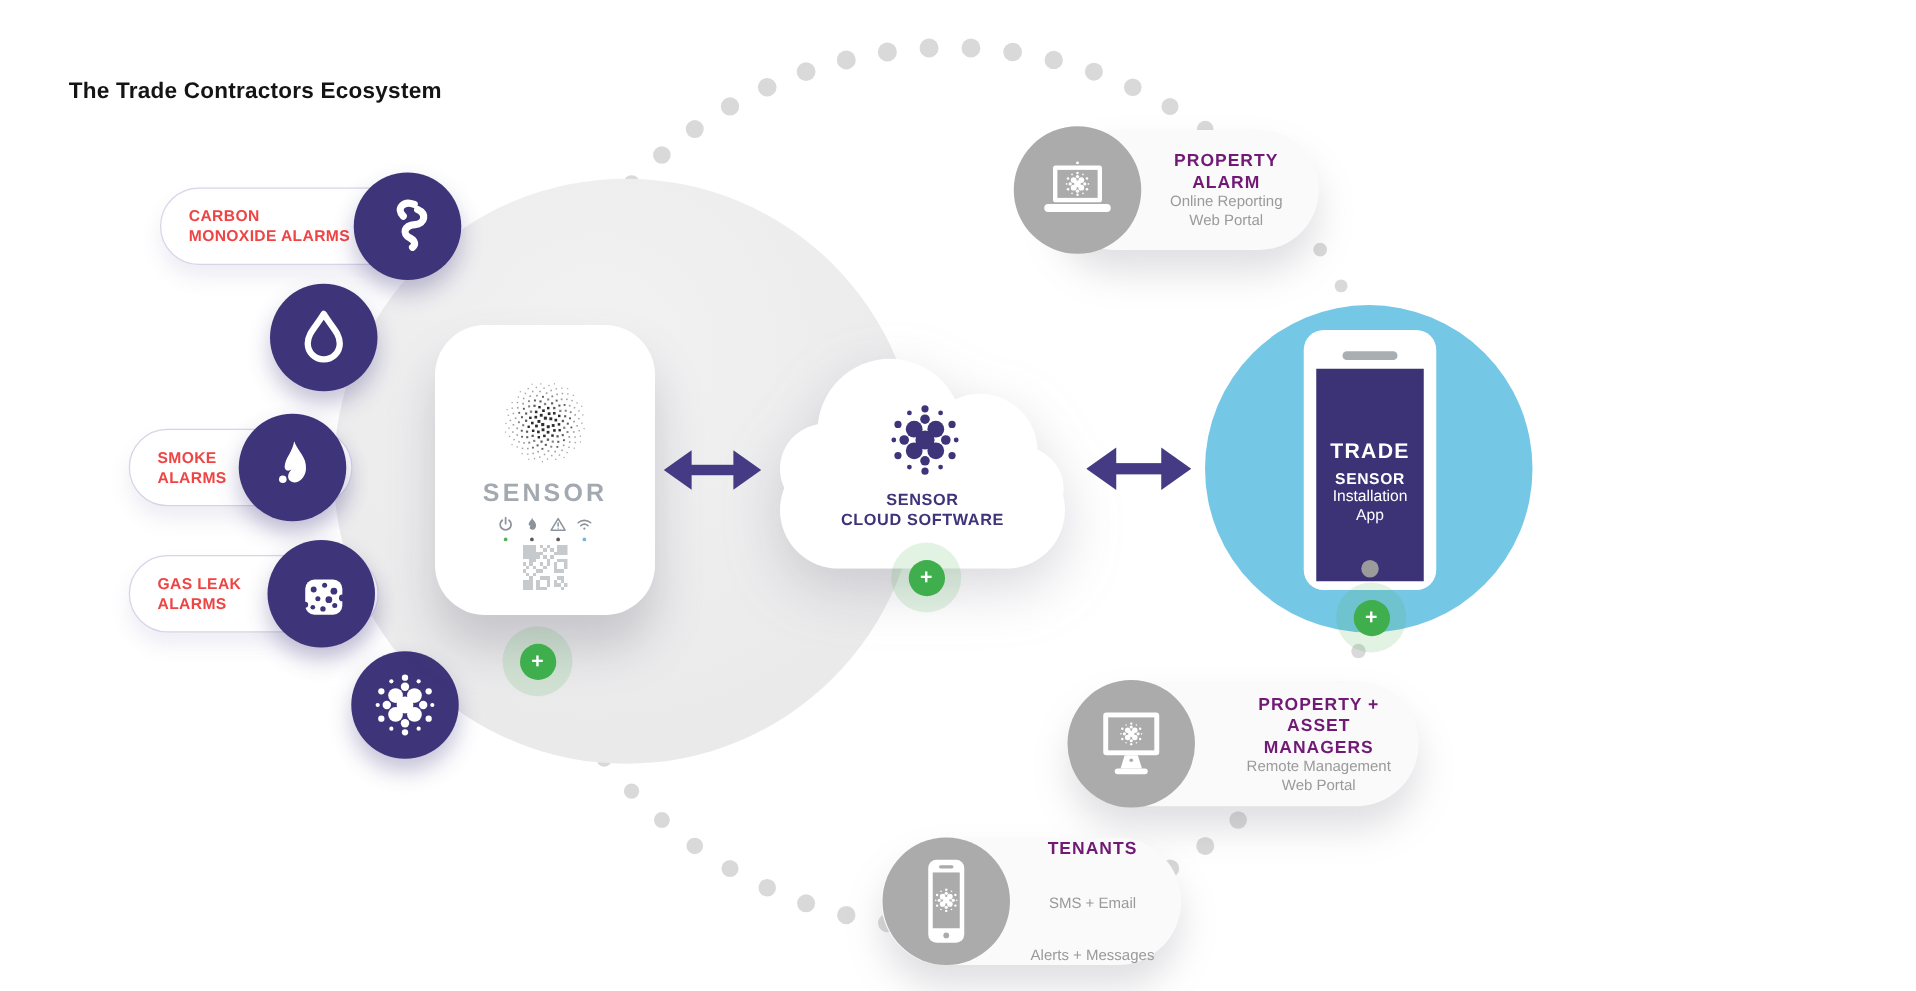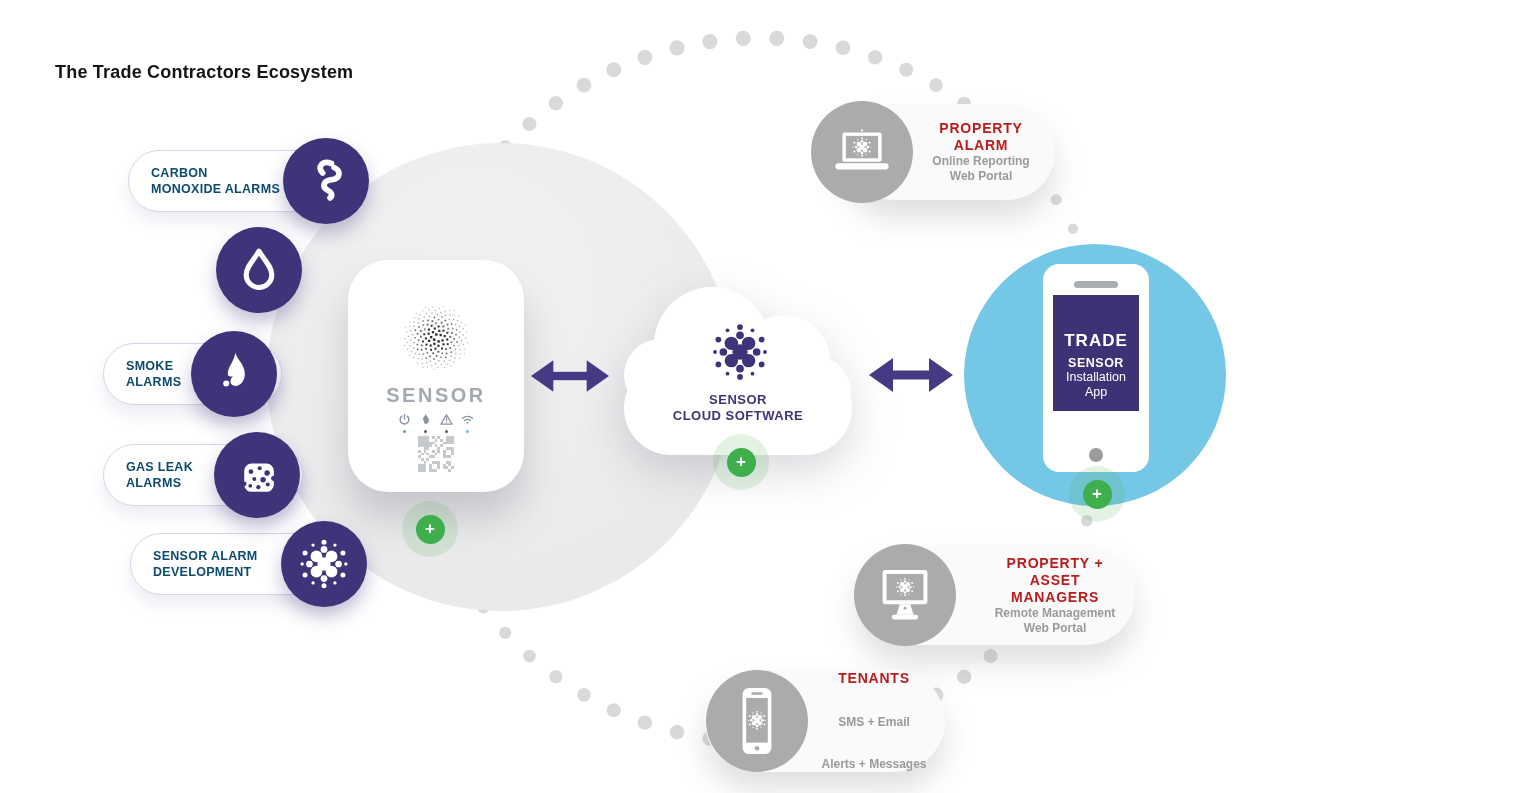--- a/index.html
+++ b/index.html
@@ -15,21 +15,21 @@
   .ring-svg { position:absolute; left:0; top:0; width:1533px; height:793px; z-index:1; }
 
   
   .big-circle { position:absolute; left:267px; top:143px; width:468px; height:468px; border-radius:50%;
     background:radial-gradient(circle at 45% 30%, #f2f2f3 0%, #eaeaeb 75%); z-index:2; }
 
   
   .pill-cap { position:absolute; height:62px; background:#fff; border:1px solid #d8d4e8; border-radius:31px;
     box-shadow:0 10px 16px rgba(90,80,150,.10); display:flex; flex-direction:column; justify-content:center;
     padding-left:22px; z-index:10; }
-  .pill-line { font-size:12.5px; font-weight:700; color:#0c4a6e; letter-spacing:.3px; line-height:16px; }
+  .pill-line { font-size:12.5px; font-weight:700; color:#ef4444; letter-spacing:.3px; line-height:16px; }
   .pill-circ { position:absolute; width:86px; height:86px; border-radius:50%; background:#3e3479;
     box-shadow:0 10px 18px rgba(62,52,121,.30); display:flex; align-items:center; justify-content:center; z-index:11; }
   .pill-circ svg { display:block; }
   .cap1 { left:128px; top:150px; width:204px; }  .circ1 { left:283px; top:138px; }
   .cap2 { left:103px; top:239px; width:202px; }  .circ2 { left:216px; top:227px; }
   .cap3 { left:103px; top:343px; width:179px; }  .circ3 { left:191px; top:331px; }
   .cap4 { left:103px; top:444px; width:200px; }  .circ4 { left:214px; top:432px; }
   .cap5 { left:130px; top:533px; width:222px; }  .circ5 { left:281px; top:521px; }
 
   
@@ -62,35 +62,35 @@
   .cloud-svg { position:absolute; left:0; top:0; filter:drop-shadow(0 16px 22px rgba(120,120,135,.28)); }
   .cloud-burst { position:absolute; left:96px; top:37px; width:64px; height:64px; color:#3e3479; }
   .cloud-text { position:absolute; top:109px; width:100%; text-align:center; color:#3e3479; font-weight:700;
     font-size:13px; line-height:15.5px; letter-spacing:.5px; }
 
   
   .blue-circle { position:absolute; left:964px; top:244px; width:262px; height:262px; border-radius:50%;
     background:#75c7e6; z-index:6; }
   .phone { position:absolute; left:1043px; top:264px; width:106px; height:208px; background:#fff; border-radius:16px; z-index:7; }
   .phone-speaker { position:absolute; left:31px; top:17px; width:44px; height:7px; border-radius:4px; background:#a9aeb2; }
-  .phone-screen { position:absolute; left:10px; top:31px; width:86px; height:116px; background:#3c3377;
-    display:flex; flex-direction:column; align-items:center; padding-top:36px; color:#fff; }
+  .phone-screen { position:absolute; left:10px; top:31px; width:86px; height:170px; background:#3c3377;
+    display:flex; flex-direction:column; align-items:center; padding-top:56px; color:#fff; }
   .ps-l1 { font-size:17px; font-weight:700; letter-spacing:1px; line-height:20px; }
   .ps-l2 { font-size:12.5px; font-weight:700; letter-spacing:.5px; margin-top:5px; line-height:14px; }
   .ps-l3, .ps-l4 { font-size:12.5px; line-height:15px; }
   .phone-home { position:absolute; left:46px; top:184px; width:14px; height:14px; border-radius:50%; background:#9b9b9b; }
 
   
   .capsule { position:absolute; background:#fafafb; border-radius:51px; box-shadow:0 18px 28px rgba(130,130,145,.25); z-index:3; }
   .capsule-circ { position:absolute; width:102px; height:102px; border-radius:50%; background:#ababab;
     display:flex; align-items:center; justify-content:center; z-index:4; }
   .capsule-text { position:absolute; top:0; bottom:0; display:flex; flex-direction:column; justify-content:center;
     text-align:center; }
-  .cap-title { font-size:14px; font-weight:700; color:#b91c1c; letter-spacing:.8px; line-height:17px; }
-  .cap-sub { font-size:12px; font-weight:700; color:#9a9a9a; line-height:15px; }
+  .cap-title { font-size:14px; font-weight:700; color:#701a75; letter-spacing:.8px; line-height:17px; }
+  .cap-sub { font-size:12px; font-weight:400; color:#9a9a9a; line-height:15px; }
   .cap-sub:first-of-type { margin-top:3px; }
   .owners-pill { left:845px; top:104px; width:210px; height:96px; border-radius:48px; }
   .owners-circ { left:811px; top:101px; }
   .owners-text { left:80px; right:18px; }
   .managers-pill { left:855px; top:545px; width:280px; height:100px; border-radius:50px; }
   .managers-circ { left:854px; top:544px; }
   .managers-text { left:108px; right:16px;margin-left:28px; }
   .tenants-pill { left:705px; top:670px; width:240px; height:102px; border-radius:51px; }
   .tenants-circ { left:706px; top:670px; }
   .tenants-text { left:110px; right:12px;justify-content:space-between; }
@@ -248,24 +248,20 @@
           <circle cx="52" cy="50" r="4"></circle>
           <circle cx="33" cy="59" r="2.8"></circle>
         <circle cx="45" cy="61" r="3.2"></circle>
           <circle cx="59" cy="57" r="3"></circle>
         <circle cx="68" cy="48" r="4"></circle>
           <circle cx="24" cy="56" r="3.5"></circle>
       </g>
     </svg>
   </div>
 
-  <div class="pill-cap cap5">
-    <div class="pill-line">SENSOR ALARM</div>
-    <div class="pill-line">DEVELOPMENT</div>
-  </div>
   <div class="pill-circ circ5">
     <svg width="56" height="56" viewBox="0 0 100 100" style="color:#fff">
         <use href="#burst"></use>
       </svg>
   </div>
 
   <div class="device">
     <svg class="grille" id="grille" viewBox="-36 -36 72 72">
         <rect x="-3.1492512994115582" y="0.4286195363607901" width="2.563932789716678" height="2.563932789716678" fill="#2d2d2d"></rect>
         <rect x="-0.9406881469519102" y="-4.8213739405605445" width="2.507571905823055" height="2.507571905823055" fill="#2d2d2d"></rect>

